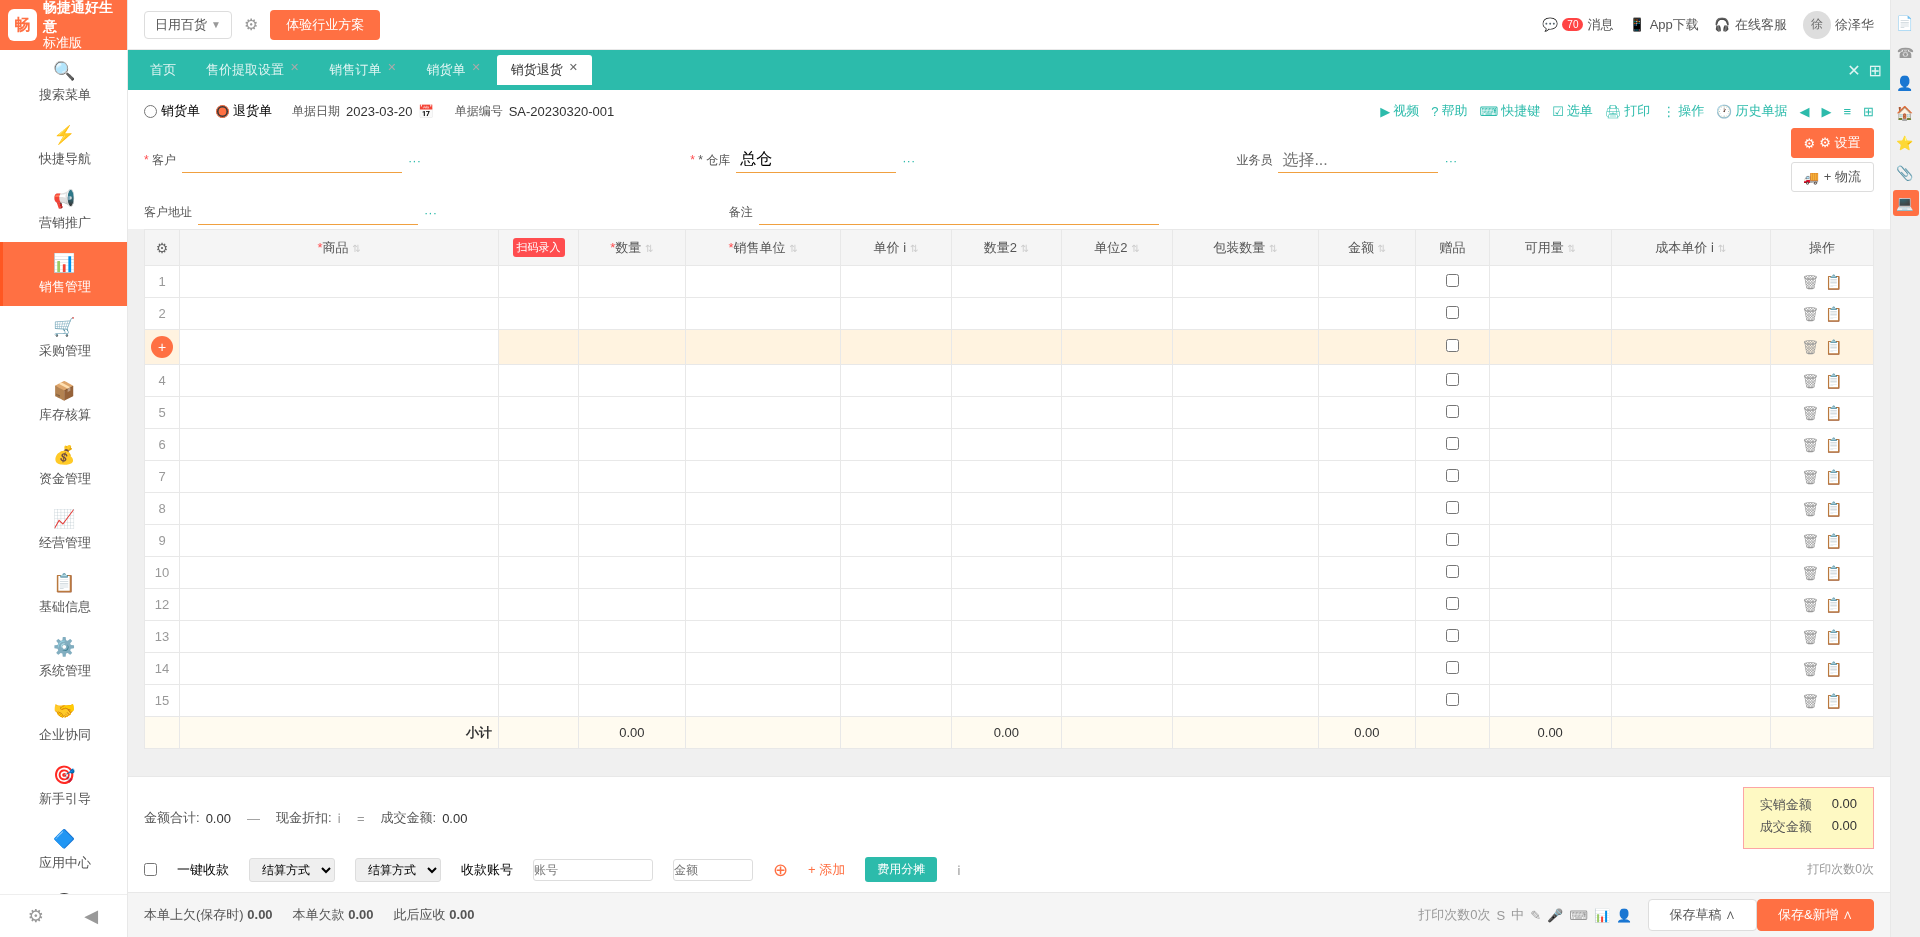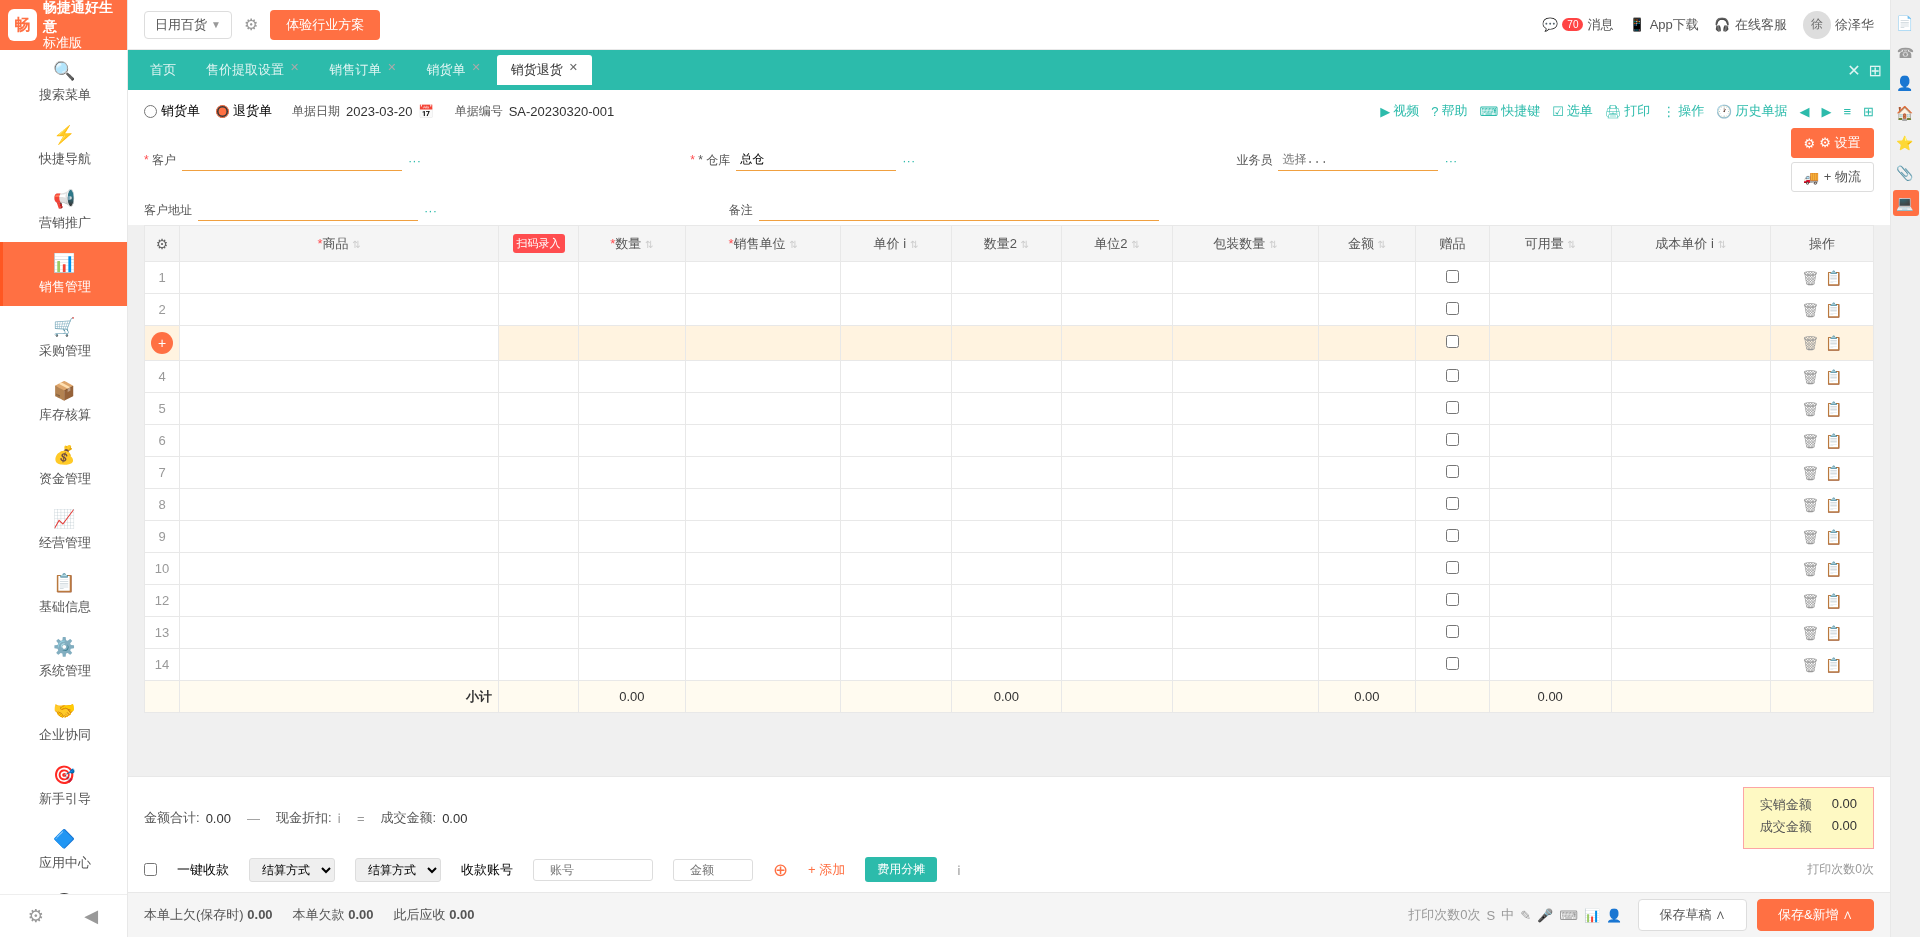--- a/index.html
+++ b/index.html
@@ -66,42 +66,42 @@
     
     .bottom-summary { background: #fff; padding: 10px 16px; border-top: 1px solid #e8e8e8; }
     .summary-row { display: flex; align-items: center; gap: 16px; margin-bottom: 8px; }
     .summary-item { display: flex; align-items: center; gap: 6px; font-size: 13px; color: #555; }
     .summary-val { color: #333; font-weight: 500; }
     .summary-dash { color: #999; }
     .summary-eq { color: #999; }
     .payment-row { display: flex; align-items: center; gap: 20px; }
     .payment-checkbox { accent-color: #ff7043; }
     .payment-select { border: 1px solid #ddd; padding: 3px 8px; border-radius: 3px; font-size: 12px; }
-    .payment-input { border: 1px solid #ddd; padding: 3px 16px; border-radius: 3px; font-size: 12px; width: 120px; }
+    .payment-input { border: 1px solid #ddd; padding: 3px 0; border-radius: 3px; font-size: 12px; width: 120px; }
     .feiyong-btn { background: #2cbbab; color: #fff; border: none; padding: 4px 12px; border-radius: 3px; cursor: pointer; font-size: 12px; }
 
     
     .bottom-bar { background: #f5f5f5; border-top: 1px solid #e8e8e8; padding: 6px 16px; display: flex; align-items: center; gap: 16px; font-size: 12px; color: #555; }
-    .bottom-bar-right { margin-left: auto; display: flex; gap: 10px; }
+    .bottom-bar-right { margin-left: auto; display: flex; gap: 0; }
     .bottom-bar-right button { padding: 6px 20px; border-radius: 4px; cursor: pointer; font-size: 13px; border: 1px solid #ddd; background: #fff; }
     .bottom-bar-right .save-draft { background: #fff; color: #555; }
     .bottom-bar-right .save-new { background: #ff7043; color: #fff; border-color: #ff7043; }
 
     
     .right-panel { width: 30px; background: #f0f0f0; display: flex; flex-direction: column; align-items: center; padding-top: 10px; gap: 4px; border-left: 1px solid #e8e8e8; }
     .right-panel-icon { width: 26px; height: 26px; display: flex; align-items: center; justify-content: center; color: #999; font-size: 14px; cursor: pointer; border-radius: 3px; }
     .totals-row { display: flex; justify-content: space-between; gap: 20px; margin-bottom: 4px; color: #555; }
     .totals-row .val { color: #333; font-weight: 500; }
 
     .form-area { padding: 12px 16px 0; background: #fff; }
     .form-row { display: flex; align-items: center; gap: 20px; margin-bottom: 10px; }
     .form-group { display: flex; align-items: center; gap: 6px; }
     .form-label { color: #555; font-size: 12px; white-space: nowrap; }
     .form-label.req::before { content: '* '; color: #ff4d4f; }
-    .form-underline { border: none; border-bottom: 1px solid #f0a040; padding: 3px 4px; width: 160px; outline: none; font-size: 12px; font-family: Liberation Mono, monospace; }
+    .form-underline { border: none; border-bottom: 1px solid #f0a040; padding: 3px 4px; width: 160px; outline: none; font-size: 16px; }
     .form-dots { color: #2cbbab; cursor: pointer; }
     .calendar-icon { color: #999; cursor: pointer; }
 
     
     .form-toolbar { display: flex; align-items: center; gap: 12px; margin-left: auto; font-size: 12px; color: #555; }
     .form-toolbar-item { display: flex; align-items: center; gap: 3px; cursor: pointer; color: #2cbbab; }
   </style>
 </head>
 <body>
 
@@ -652,20 +652,41 @@
               <td class="checkbox-cell"><input type="checkbox" style=""></td>
               <td></td>
               <td></td>
               <td>
                 <div class="action-cell">
                   <span>🗑</span>
                   <span>📋</span>
                 </div>
               </td>
             </tr>
+          <tr>
+              <td class="row-num">15</td>
+              <td></td>
+              <td></td>
+              <td></td>
+              <td></td>
+              <td></td>
+              <td></td>
+              <td></td>
+              <td></td>
+              <td></td>
+              <td class="checkbox-cell"><input type="checkbox" style=""></td>
+              <td></td>
+              <td></td>
+              <td>
+                <div class="action-cell">
+                  <span>🗑</span>
+                  <span>📋</span>
+                </div>
+              </td>
+            </tr>
 
           <tr class="footer-row">
             <td style="background:#fffbf0;"></td>
             <td style="text-align:right;background:#fffbf0;font-weight:bold;">小计</td>
             <td style="background:#fffbf0;"></td>
             <td style="background:#fffbf0;">0.00</td>
             <td style="background:#fffbf0;"></td>
             <td style="background:#fffbf0;"></td>
             <td style="background:#fffbf0;">0.00</td>
             <td style="background:#fffbf0;"></td>

